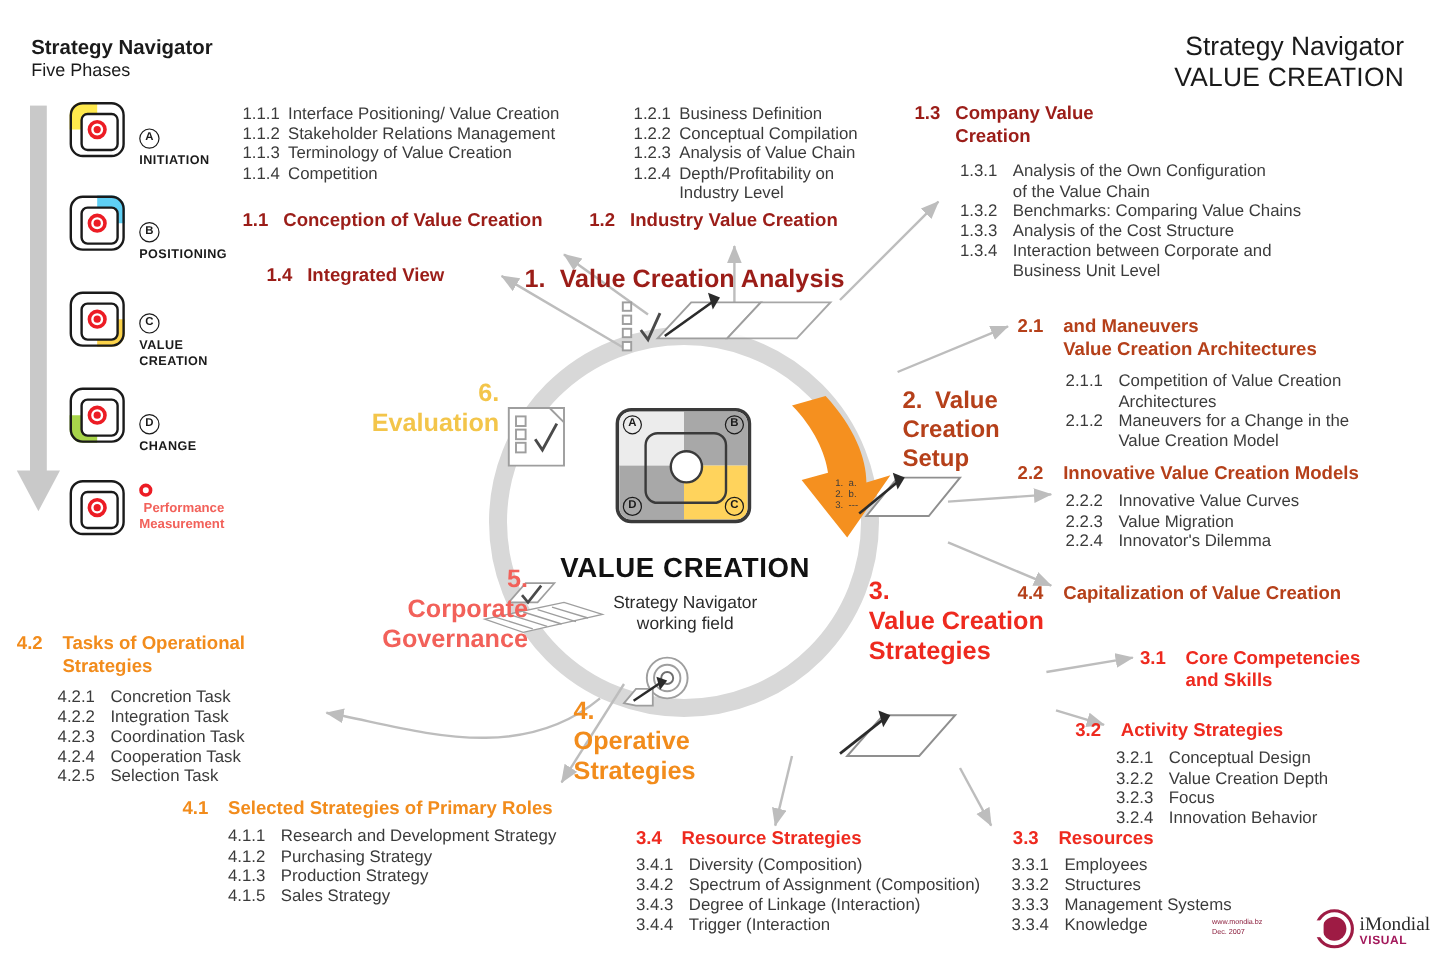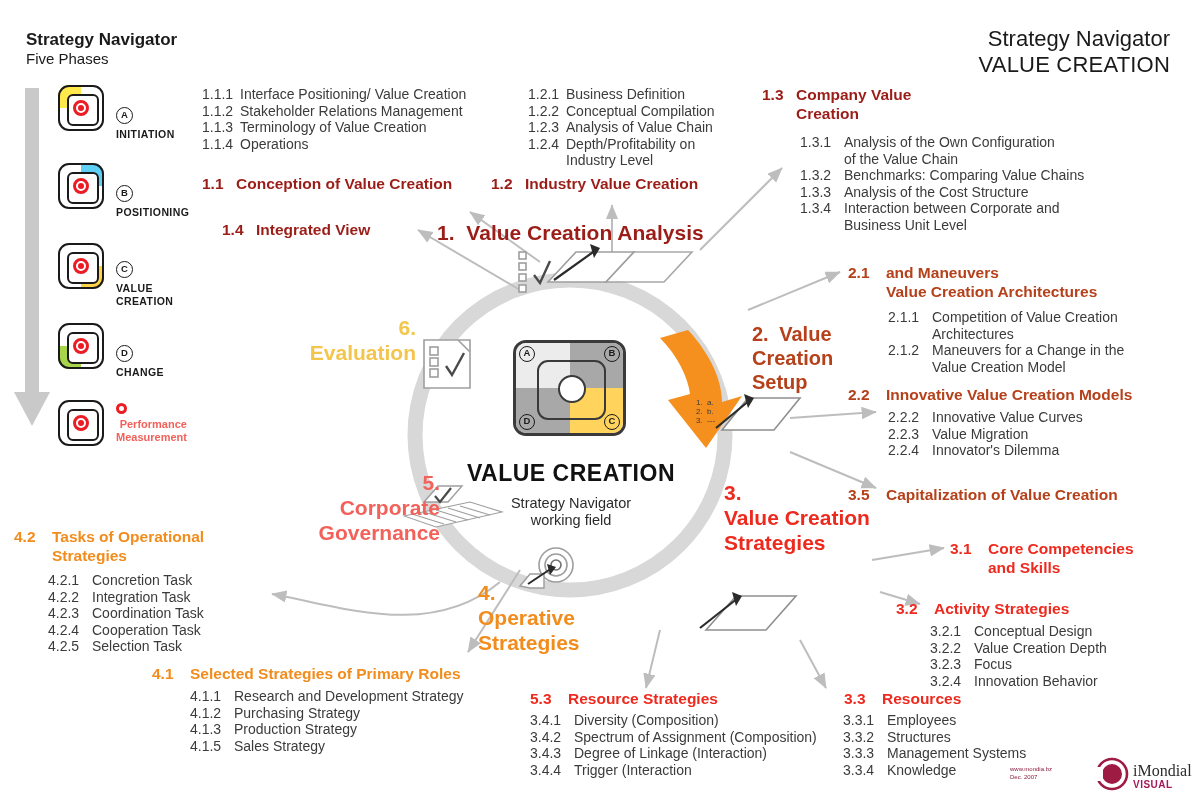--- a/index.html
+++ b/index.html
@@ -248,21 +248,21 @@
       <div style="width:11px;height:11px;border-radius:50%;border:3px solid #ec1c24;box-sizing:border-box;"></div>
       <div class="phase-name red" style="margin-top:4px;white-space:pre;">Performance
 Measurement</div>
     </div>
   </div>
 
   <div class="abs" style="left:202px;top:86px;">
     <div class="sub"><span class="num">1.1.1</span><span class="cont">Interface Positioning/ Value Creation</span></div>
     <div class="sub"><span class="num">1.1.2</span><span class="cont">Stakeholder Relations Management</span></div>
     <div class="sub"><span class="num">1.1.3</span><span class="cont">Terminology of Value Creation</span></div>
-    <div class="sub"><span class="num">1.1.4</span><span class="cont">Operations</span></div>
+    <div class="sub"><span class="num">1.1.4</span><span class="cont">Competition</span></div>
   </div>
   <div class="abs hd c-darkred" style="left:202px;top:175px;">
     <span class="num" style="width:34px;display:inline-block;">1.1</span><span>Conception of Value Creation</span>
   </div>
 
   <div class="abs" style="left:528px;top:86px;">
     <div class="sub"><span class="num">1.2.1</span><span class="cont">Business Definition</span></div>
     <div class="sub"><span class="num">1.2.2</span><span class="cont">Conceptual Compilation</span></div>
     <div class="sub"><span class="num">1.2.3</span><span class="cont">Analysis of Value Chain</span></div>
     <div class="sub"><span class="num">1.2.4</span><span class="cont">Depth/Profitability on</span></div>
@@ -379,21 +379,21 @@
   <div class="abs hd c-brown" style="left:848px;top:386px;">
     <span class="num" style="width:38px;display:inline-block;">2.2</span><span>Innovative Value Creation Models</span>
   </div>
   <div class="abs" style="left:888px;top:409px;">
     <div class="sub"><span class="num w3">2.2.2</span><span class="cont">Innovative Value Curves</span></div>
     <div class="sub"><span class="num w3">2.2.3</span><span class="cont">Value Migration</span></div>
     <div class="sub"><span class="num w3">2.2.4</span><span class="cont">Innovator's Dilemma</span></div>
   </div>
 
   <div class="abs hd c-brown" style="left:848px;top:486px;">
-    <span class="num" style="width:38px;display:inline-block;">3.5</span><span>Capitalization of Value Creation</span>
+    <span class="num" style="width:38px;display:inline-block;">4.4</span><span>Capitalization of Value Creation</span>
   </div>
 
   <div class="abs hd c-red" style="left:950px;top:540px;">
     <span class="num" style="width:38px;display:inline-block;vertical-align:top;">3.1</span><span style="display:inline-block;vertical-align:top;">
       <span style="display:block;">Core Competencies</span>
       <span style="display:block;">and Skills</span>
     </span>
   </div>
 
   <div class="abs hd c-red" style="left:896px;top:600px;">
@@ -410,21 +410,21 @@
     <span class="num" style="width:38px;display:inline-block;">3.3</span><span>Resources</span>
   </div>
   <div class="abs" style="left:843px;top:712px;">
     <div class="sub"><span class="num w3">3.3.1</span><span class="cont">Employees</span></div>
     <div class="sub"><span class="num w3">3.3.2</span><span class="cont">Structures</span></div>
     <div class="sub"><span class="num w3">3.3.3</span><span class="cont">Management Systems</span></div>
     <div class="sub"><span class="num w3">3.3.4</span><span class="cont">Knowledge</span></div>
   </div>
 
   <div class="abs hd c-red" style="left:530px;top:690px;">
-    <span class="num" style="width:38px;display:inline-block;">5.3</span><span>Resource Strategies</span>
+    <span class="num" style="width:38px;display:inline-block;">3.4</span><span>Resource Strategies</span>
   </div>
   <div class="abs" style="left:530px;top:712px;">
     <div class="sub"><span class="num w3">3.4.1</span><span class="cont">Diversity (Composition)</span></div>
     <div class="sub"><span class="num w3">3.4.2</span><span class="cont">Spectrum of Assignment (Composition)</span></div>
     <div class="sub"><span class="num w3">3.4.3</span><span class="cont">Degree of Linkage (Interaction)</span></div>
     <div class="sub"><span class="num w3">3.4.4</span><span class="cont">Trigger (Interaction</span></div>
   </div>
 
   <div class="abs hd c-orange" style="left:152px;top:665px;">
     <span class="num" style="width:38px;display:inline-block;">4.1</span><span>Selected Strategies of Primary Roles</span>

